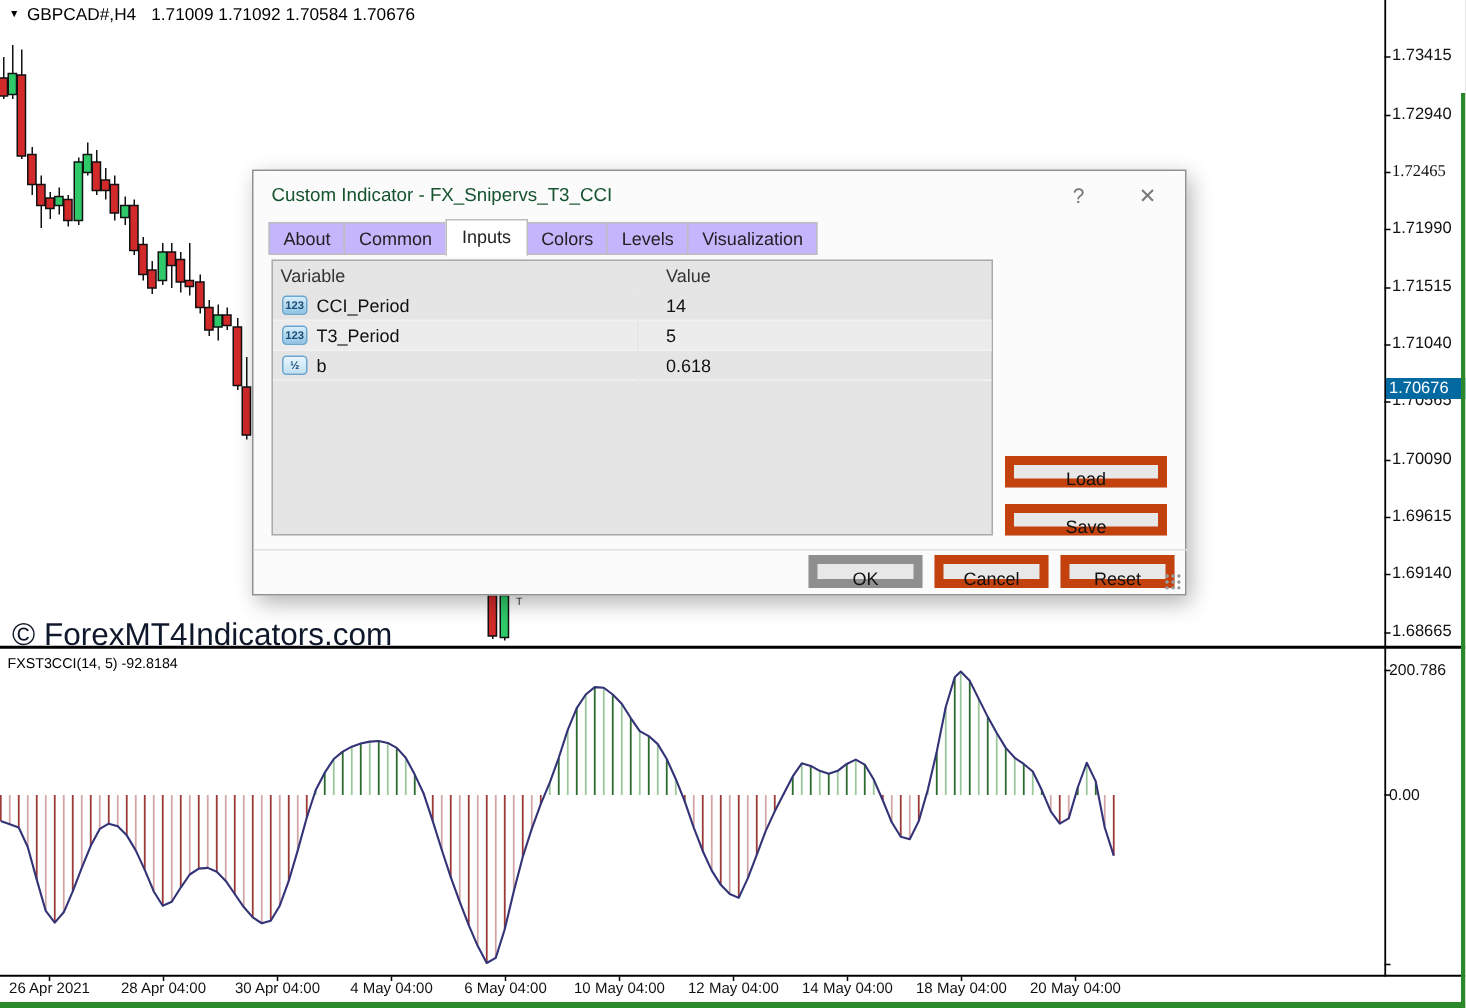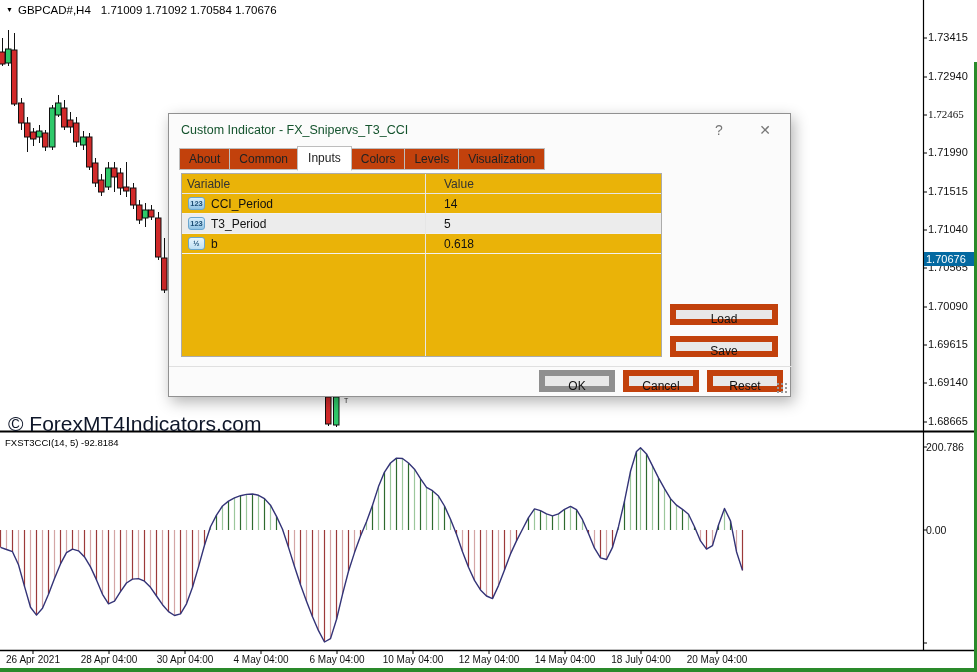--- a/index.html
+++ b/index.html
@@ -22,23 +22,23 @@
 
   
   #dlg{position:absolute;left:168px;top:113px;width:623px;height:284px;background:#fbfbfb;
        border:1px solid #919191;box-shadow:3px 5px 14px rgba(0,0,0,.30);z-index:10;box-sizing:border-box;}
   #dlg-title{position:absolute;left:12px;top:0;height:32px;line-height:32px;font-size:12.5px;color:#14532d;}
   .dlg-sys{position:absolute;top:8px;font-size:14px;color:#777;width:18px;text-align:center;cursor:default;}
   #dlg-help{right:62px;}
   #dlg-close{right:16px;}
   #tabs{position:absolute;left:10px;top:34px;height:22px;}
   .tab{display:inline-block;vertical-align:bottom;padding:3px 9px 3px;font-size:12px;color:#222;
-       background:#c2410c;border:1px solid #bdbdbd;margin-right:-1px;position:relative;}
+       background:#c4b5fd;border:1px solid #bdbdbd;margin-right:-1px;position:relative;}
   .tab.active{background:#fff;padding:4px 10px 5px;top:1px;margin-top:-4px;z-index:3;border-bottom:1px solid #fff;}
-  #ptable{position:absolute;left:12px;top:59px;width:481px;height:184px;background:#eab308;
+  #ptable{position:absolute;left:12px;top:59px;width:481px;height:184px;background:#e5e5e5;
           border:1px solid #ababab;box-sizing:border-box;}
   #col-div{position:absolute;left:243px;top:0;bottom:0;width:1px;background:#e6e6e6;}
   .trow{display:flex;height:19px;align-items:center;font-size:12px;border-bottom:1px solid #f1f1f1;}
   .trow.head{color:#333;border-bottom:1px solid #e6e6e6;}
   .trow.sel{background:#ececec;}
   .cvar{width:243px;display:flex;align-items:center;padding-left:5px;box-sizing:border-box;}
   .cval{flex:1;padding-left:19px;}
   .vicon{width:17px;height:13px;border-radius:3px;margin:0 6px 0 1px;font-size:7.5px;font-weight:bold;
          color:#1d4f76;background:linear-gradient(#d8eefb,#8fc3e4);border:1px solid #6aa6cf;
          display:flex;align-items:center;justify-content:center;box-sizing:border-box;}
@@ -303,21 +303,21 @@
     </div>
   <div id="time-scale">
       <div class="lbl time-lbl" style="left: -9px; top: 654px;">26 Apr 2021</div>
       <div class="lbl time-lbl" style="left: 67px; top: 654px;">28 Apr 04:00</div>
       <div class="lbl time-lbl" style="left: 143px; top: 654px;">30 Apr 04:00</div>
       <div class="lbl time-lbl" style="left: 219px; top: 654px;">4 May 04:00</div>
       <div class="lbl time-lbl" style="left: 295px; top: 654px;">6 May 04:00</div>
       <div class="lbl time-lbl" style="left: 371px; top: 654px;">10 May 04:00</div>
       <div class="lbl time-lbl" style="left: 447px; top: 654px;">12 May 04:00</div>
       <div class="lbl time-lbl" style="left: 523px; top: 654px;">14 May 04:00</div>
-      <div class="lbl time-lbl" style="left: 599px; top: 654px;">18 July 04:00</div>
+      <div class="lbl time-lbl" style="left: 599px; top: 654px;">18 May 04:00</div>
       <div class="lbl time-lbl" style="left: 675px; top: 654px;">20 May 04:00</div>
     </div>
 
   <div id="cur-price">1.70676</div>
 
   <div class="strip-r"></div>
   <div class="strip-b"></div>
 
   <div id="dlg">
     <div id="dlg-title">Custom Indicator - FX_Snipervs_T3_CCI</div>

